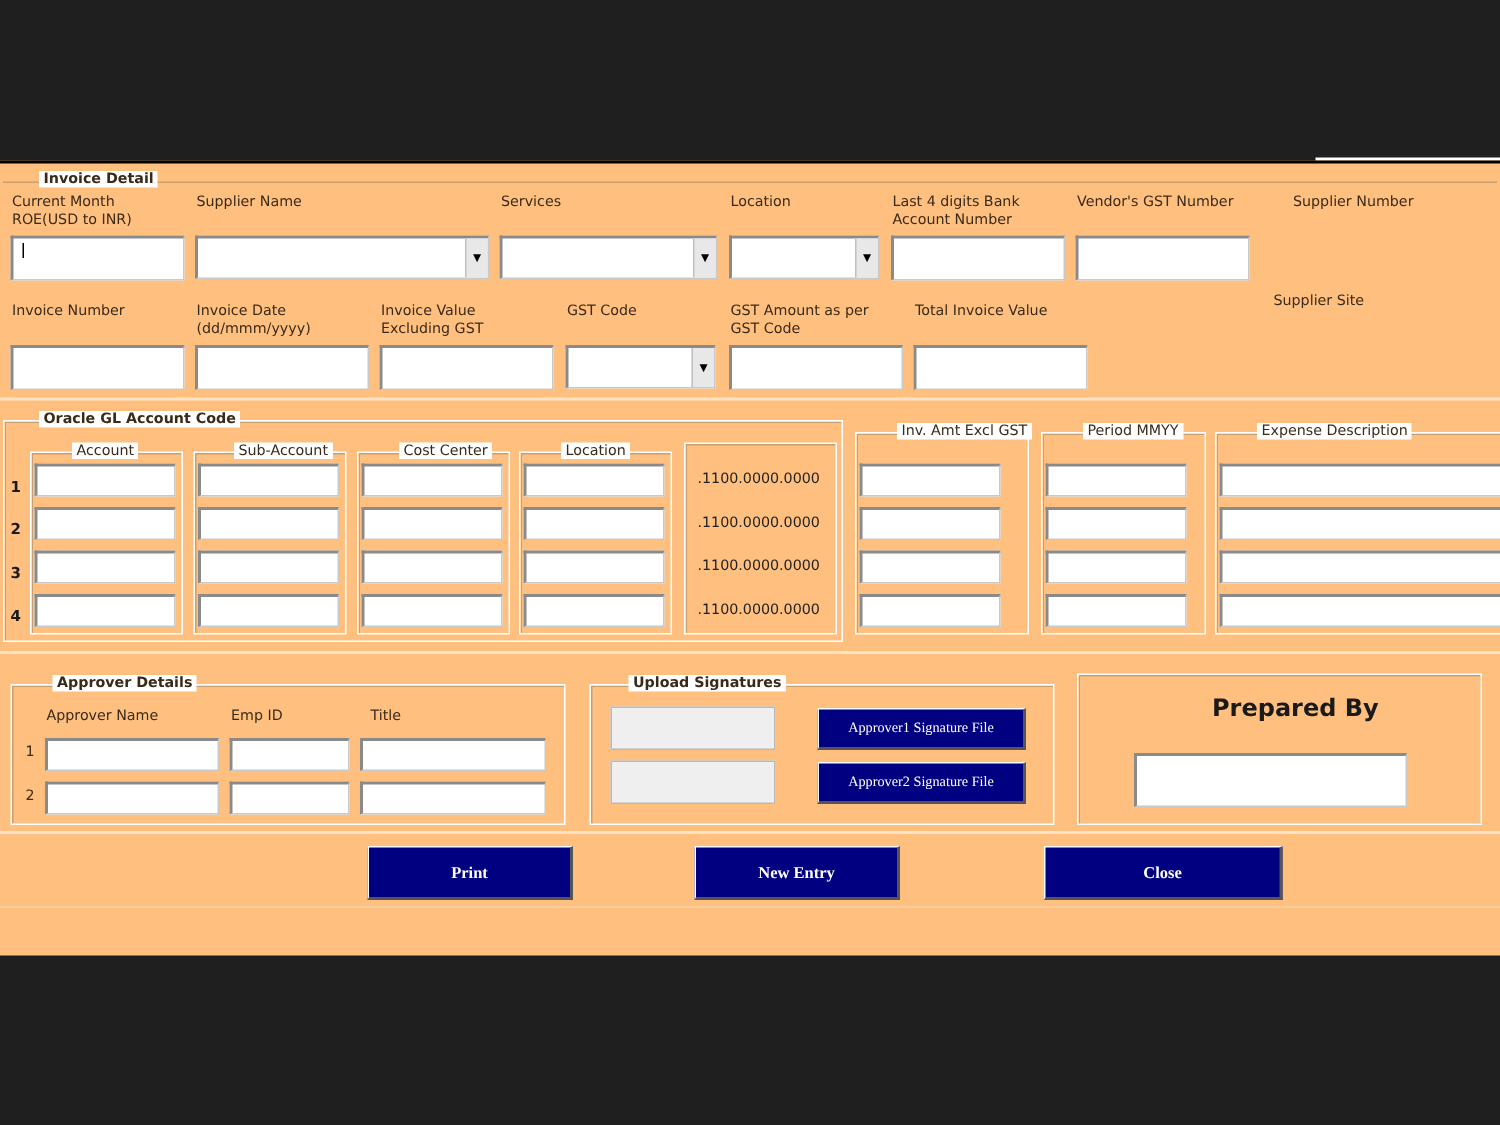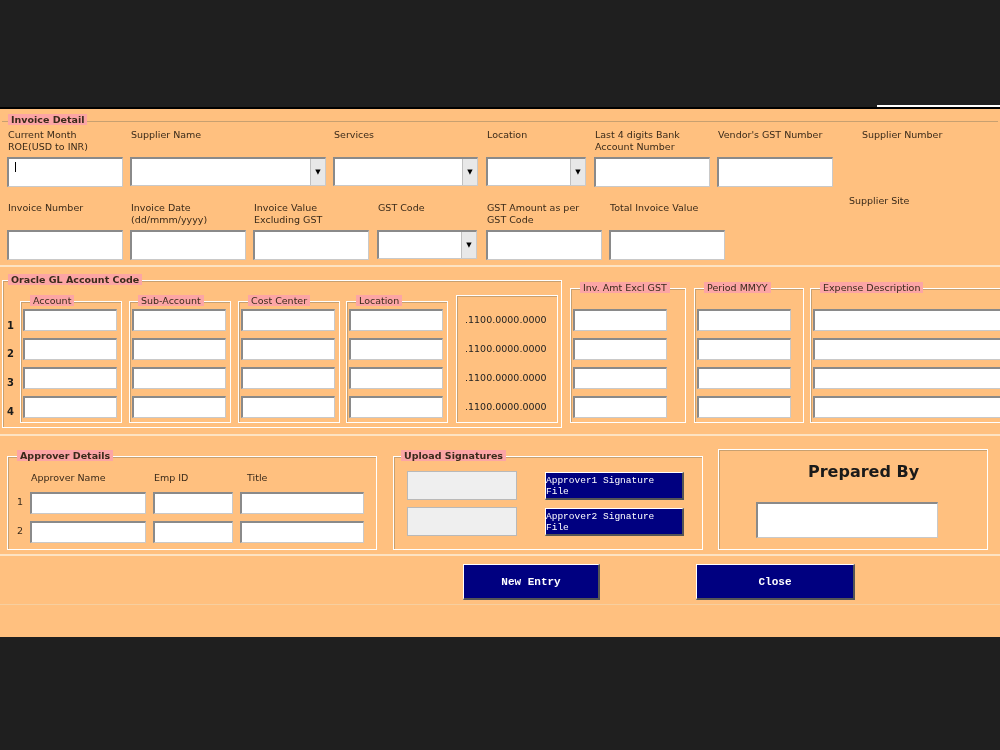--- a/index.html
+++ b/index.html
@@ -5,23 +5,23 @@
   html,body{margin:0;padding:0;}
   body{width:1000px;height:750px;background:#1f1f1f;position:relative;overflow:hidden;font-family:"DejaVu Sans",sans-serif;}
   .form{position:absolute;left:0;top:107px;width:1000px;height:528px;background:#ffc07f;border-top:2px solid #000;}
   .topstrip{position:absolute;left:877px;top:105px;width:123px;height:4px;background:#fff;}
   .lbl{position:absolute;font-size:9.5px;color:#3a2a1a;line-height:12px;white-space:nowrap;}
   .bold{font-weight:bold;color:#1a1a1a;}
   .tb{position:absolute;background:#fff;border:1px solid #c9c9c9;border-top:2px solid #8a8a8a;border-left:2px solid #8a8a8a;box-sizing:border-box;}
   .tb.gray{background:#efefef;border:1px solid #b9b9b9;}
   .dd-btn{position:absolute;right:0;top:0;width:14px;height:100%;background:#e8e8e8;border-left:1px solid #c0c0c0;display:flex;align-items:center;justify-content:center;font-size:7px;color:#000;}
   .frame{position:absolute;border:1px solid #fff;box-shadow:inset 1px 1px 0 #c8a070;box-sizing:border-box;}
-  .frame-title{position:absolute;background:#fca5a5;padding:0 3px;font-size:9.5px;color:#3a2a1a;white-space:nowrap;}
+  .frame-title{position:absolute;background:#ffffff;padding:0 3px;font-size:9.5px;color:#3a2a1a;white-space:nowrap;margin-left:18px;}
   .sep{position:absolute;left:0;width:1000px;height:2px;background:#fde3c3;}
-  .btn{position:absolute;background:#000080;color:#fff;font-weight:bold;font-size:11px;display:flex;align-items:center;justify-content:center;border:1px solid #fff;border-right:2px solid #555;border-bottom:2px solid #555;box-sizing:border-box;font-family:Liberation Mono, monospace;}
+  .btn{position:absolute;background:#000080;color:#fff;font-weight:bold;font-size:11px;display:flex;align-items:center;justify-content:center;border:1px solid #fff;border-right:2px solid #555;border-bottom:2px solid #555;box-sizing:border-box;font-family:Liberation Serif, serif;}
   .btn.sm{font-weight:normal;font-size:9.5px;}
   .rownum{position:absolute;font-size:10px;font-weight:bold;color:#1a1a1a;}
   .gltxt{position:absolute;font-size:9.5px;color:#222;}
   .cursor{position:absolute;left:6px;top:3px;width:1px;height:10px;background:#000;}
 </style>
 </head>
 <body>
 
 <div class="topstrip"></div>
 
@@ -170,17 +170,18 @@
   <div class="tb gray" style="left:407px;top:398px;width:110px;height:29px;"></div>
   <div class="btn sm" style="left:545px;top:363px;width:139px;height:28px;">Approver1 Signature File</div>
   <div class="btn sm" style="left:545px;top:399px;width:139px;height:28px;">Approver2 Signature File</div>
 
   <div class="frame" style="left:718px;top:340px;width:270px;height:101px;"></div>
   <div class="lbl bold" style="left:808px;top:357px;font-size:16px;">Prepared By</div>
   <div class="tb" style="left:756px;top:393px;width:182px;height:36px;"></div>
 
   <div class="sep" style="top:445px;"></div>
 
+  <div class="btn" style="left:245px;top:455px;width:137px;height:36px;">Print</div>
   <div class="btn" style="left:463px;top:455px;width:137px;height:36px;">New Entry</div>
   <div class="btn" style="left:696px;top:455px;width:159px;height:36px;">Close</div>
 
   <div class="sep" style="top:495px;height:1px;background:#f7cf9f;"></div>
 </div>
 
 </body></html>

